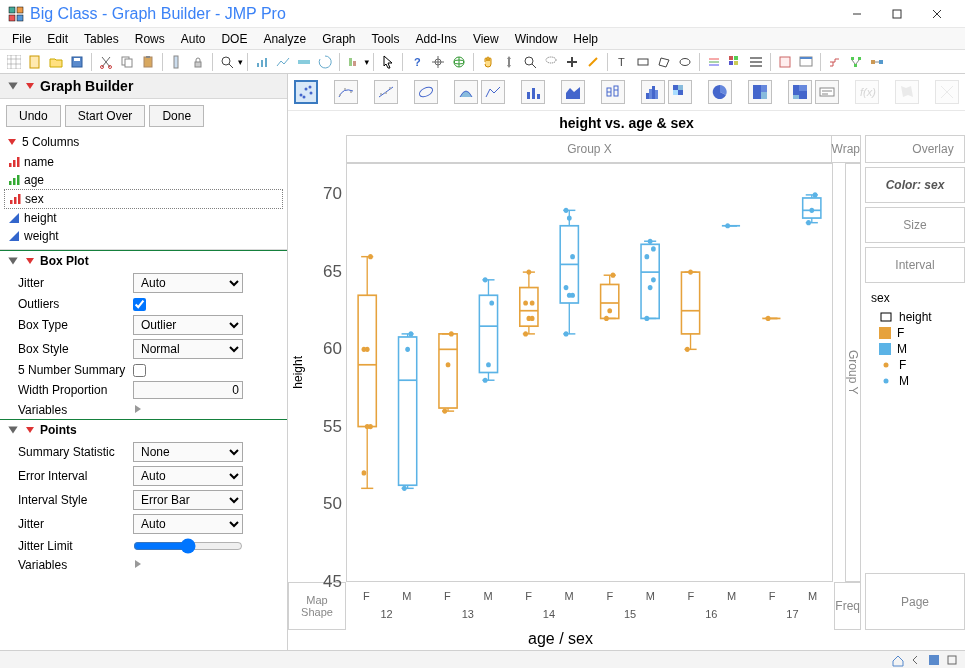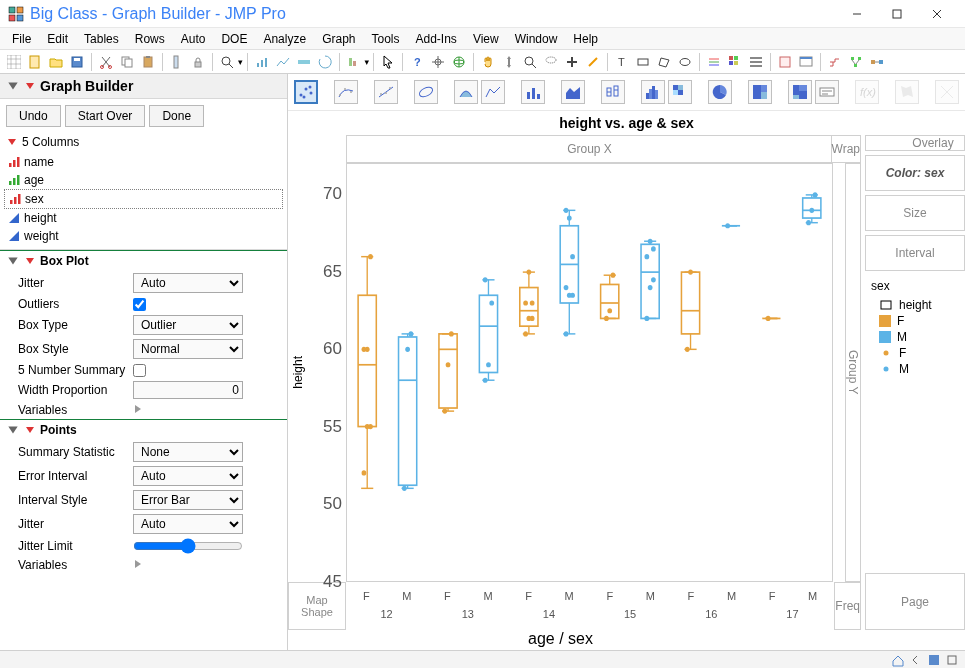--- a/index.html
+++ b/index.html
@@ -831,21 +831,21 @@
 
         <div style="width:28px; display:flex; flex-direction:column;align-items:flex-end;">
           <div class="zone" style="height:28px;">Wrap</div>
           <div class="zone" style="flex:1;">
               <span style="writing-mode:vertical-rl;">Group Y</span>
             </div>
           <div class="zone" style="height:48px;">Freq</div>
           <div style="height:20px;"></div>
         </div>
         <div style="width:104px; display:flex; flex-direction:column; padding-left:4px;">
-          <div class="zone" style="height:16px;padding-left:36px;">Overlay</div>
+          <div class="zone" style="height:28px;padding-left:36px;">Overlay</div>
           <div class="zone" style="height:36px; margin-top:4px; font-style:italic; font-weight:bold; color:#555;">Color: sex</div>
           <div class="zone" style="height:36px; margin-top:4px;">Size</div>
           <div class="zone" style="height:36px; margin-top:4px;">Interval</div>
           <div class="legend-area" style="flex:1;">
             <div class="legend-title">sex</div>
             <div id="legend-items">
                 <div class="legend-item">
                   <svg width="14" height="12">
                     <rect x="2" y="2" width="10" height="8" fill="none" stroke="#000"></rect>
                   </svg>

